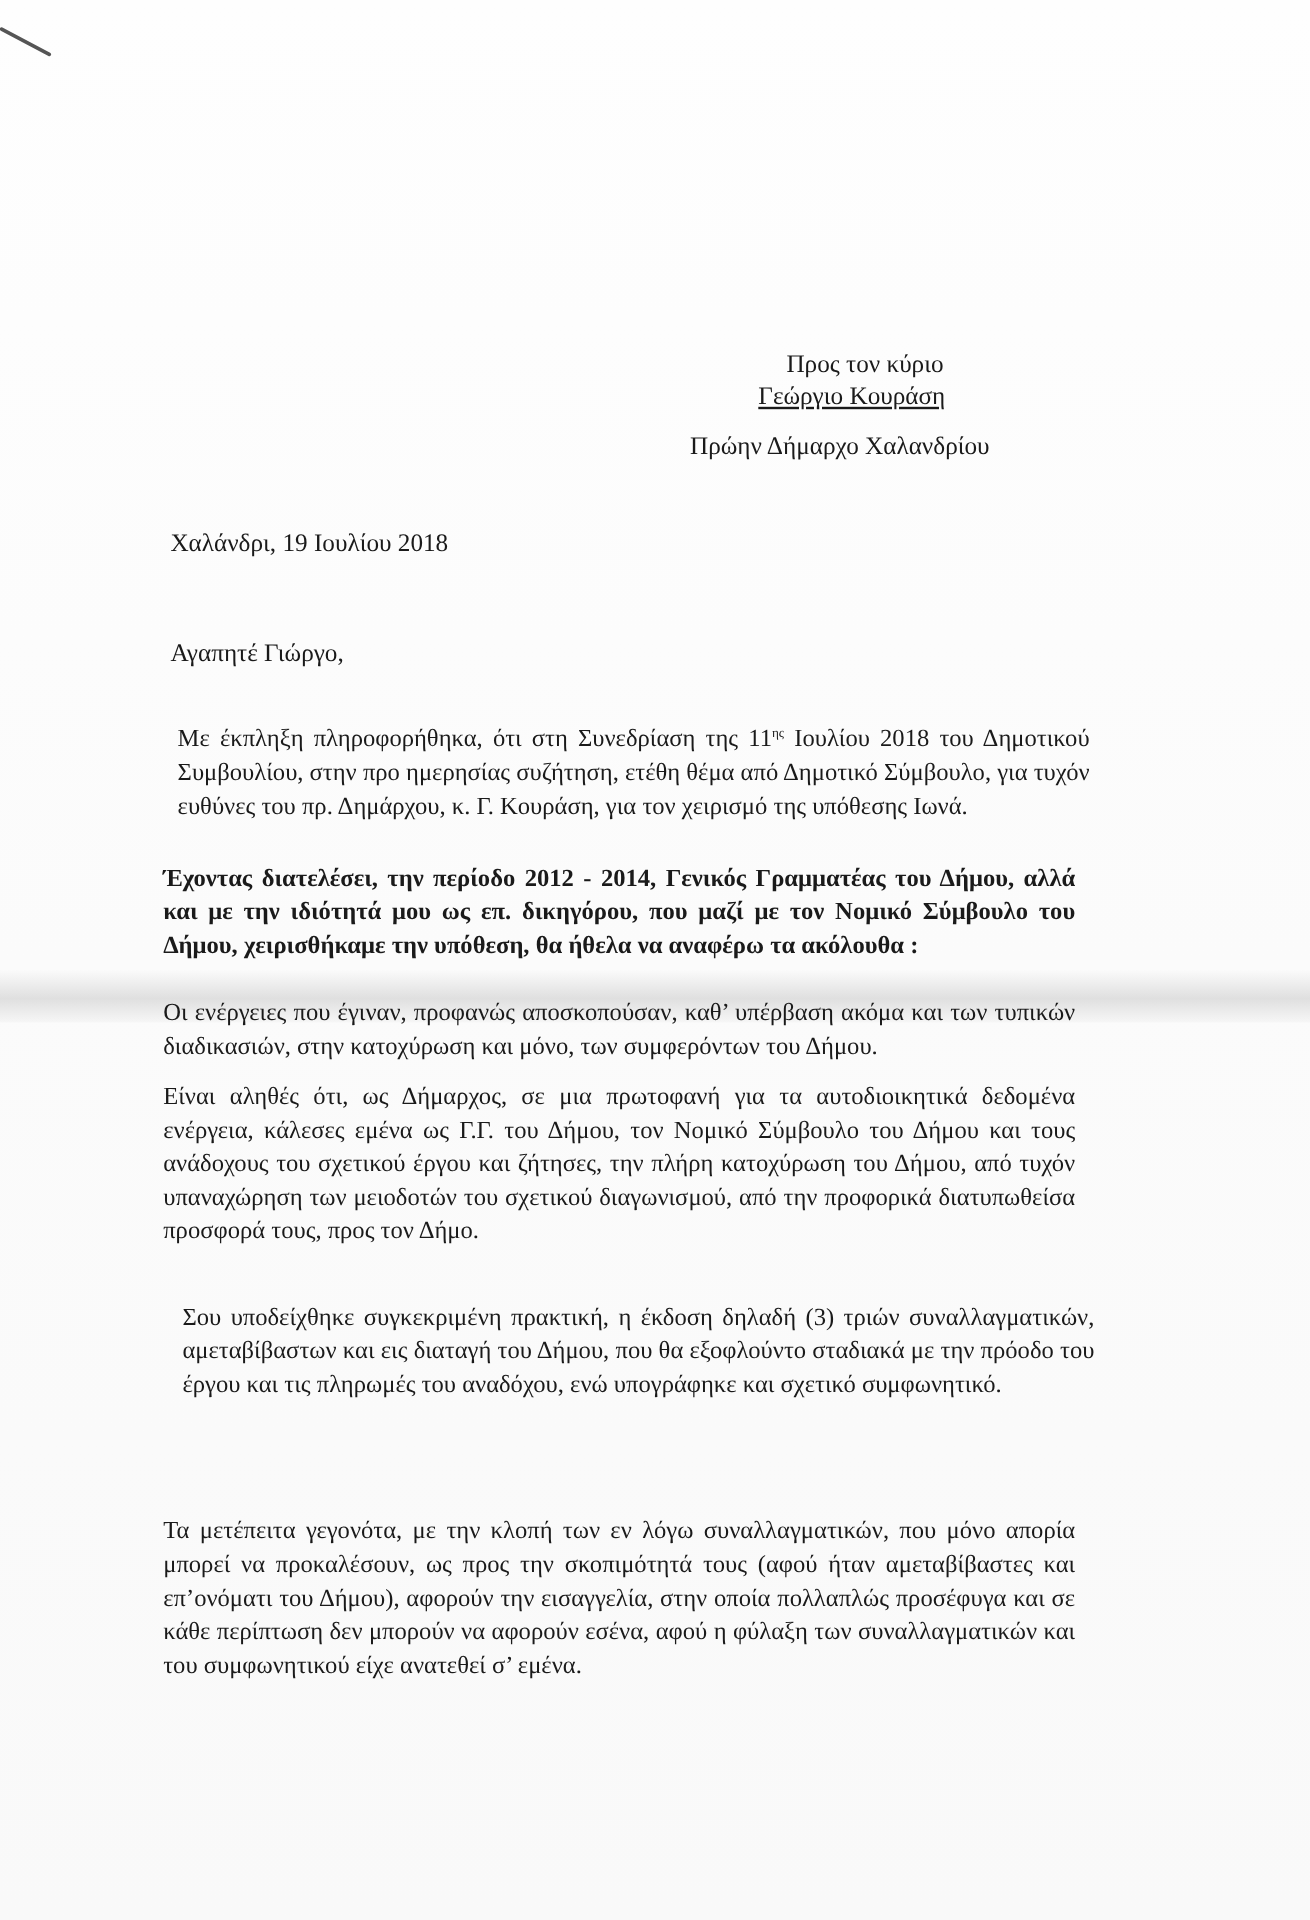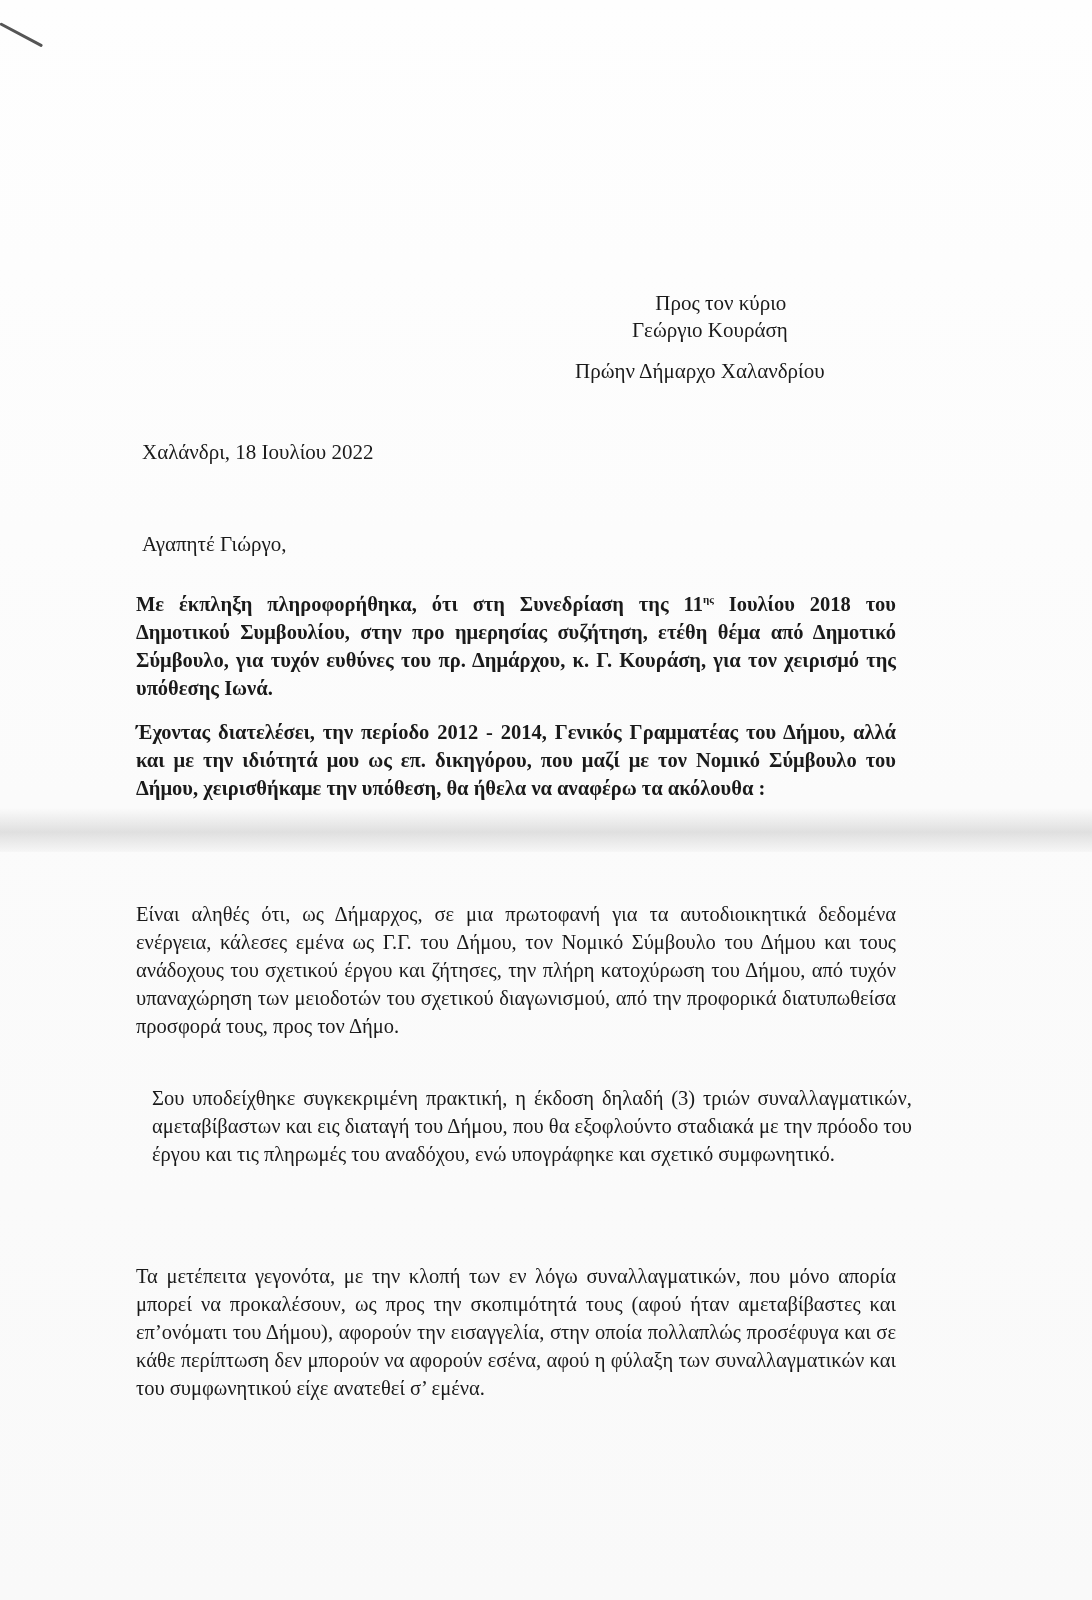--- a/index.html
+++ b/index.html
@@ -44,21 +44,21 @@
     }
     .addressee {
       position: absolute;
       left: 575px;
       top: 290px;
       font-size: 21px;
       line-height: 27px;
       text-align: center;
     }
     .addressee .line1 { display:block; padding-left: 42px; }
-    .addressee .line2 { display:block; padding-left: 20px; }
+    .addressee .line2 { display:block; padding-left: 20px; text-decoration: underline; }
     .addressee .line3 { display:block; margin-top: 14px; text-align: center; }
     .date {
       position: absolute;
       left: 142px;
       top: 440px;
       font-size: 21px;
     }
     .salutation {
       position: absolute;
       left: 142px;
@@ -89,30 +89,31 @@
 <div class="page">
   <div class="pen-mark"></div>
   <div class="fold-shadow"></div>
 
   <div class="addressee">
     <span class="line1">Προς τον κύριο</span>
     <span class="line2">Γεώργιο Κουράση</span>
     <span class="line3">Πρώην Δήμαρχο Χαλανδρίου</span>
   </div>
 
-  <div class="date">Χαλάνδρι, 18 Ιουλίου 2022</div>
+  <div class="date">Χαλάνδρι, 19 Ιουλίου 2018</div>
 
   <div class="salutation">Αγαπητέ Γιώργο,</div>
 
-  <p class="body-text p1" style="margin:0;font-weight:bold;">
+  <p class="body-text p1" style="margin:12px;">
     <span>Με έκπληξη πληροφορήθηκα, ότι στη Συνεδρίαση της 11</span><span class="sup">ης</span><span> Ιουλίου 2018 του Δημοτικού Συμβουλίου, στην προ ημερησίας συζήτηση, ετέθη θέμα από Δημοτικό Σύμβουλο, για τυχόν ευθύνες του πρ. Δημάρχου, κ. Γ. Κουράση, για τον χειρισμό της υπόθεσης Ιωνά.</span>
   </p>
 
   <p class="body-text p2" style="margin:0;font-weight:bold;">Έχοντας διατελέσει, την περίοδο 2012 - 2014, Γενικός Γραμματέας του Δήμου, αλλά και με την ιδιότητά μου ως επ. δικηγόρου, που μαζί με τον Νομικό Σύμβουλο του Δήμου, χειρισθήκαμε την υπόθεση, θα ήθελα να αναφέρω τα ακόλουθα :</p>
 
+  <p class="body-text p3" style="margin:0;">Οι ενέργειες που έγιναν, προφανώς αποσκοπούσαν, καθ’ υπέρβαση ακόμα και των τυπικών διαδικασιών, στην κατοχύρωση και μόνο, των συμφερόντων του Δήμου.</p>
 
   <p class="body-text p4" style="margin:0;">Είναι αληθές ότι, ως Δήμαρχος, σε μια πρωτοφανή για τα αυτοδιοικητικά δεδομένα ενέργεια,  κάλεσες εμένα ως Γ.Γ. του Δήμου, τον Νομικό Σύμβουλο του Δήμου και τους ανάδοχους του σχετικού έργου και ζήτησες, την πλήρη κατοχύρωση του Δήμου, από τυχόν υπαναχώρηση των μειοδοτών του σχετικού διαγωνισμού, από την προφορικά διατυπωθείσα προσφορά τους, προς τον Δήμο.</p>
 
   <p class="body-text p5" style="margin:16px;">Σου υποδείχθηκε συγκεκριμένη πρακτική, η έκδοση δηλαδή (3) τριών συναλλαγματικών, αμεταβίβαστων και εις διαταγή του Δήμου, που θα εξοφλούντο σταδιακά με την πρόοδο του έργου και τις πληρωμές του αναδόχου, ενώ υπογράφηκε και σχετικό συμφωνητικό.</p>
 
 
   <p class="body-text p7" style="margin:0;">Τα μετέπειτα γεγονότα, με την κλοπή των εν λόγω συναλλαγματικών, που μόνο απορία μπορεί να προκαλέσουν, ως προς την σκοπιμότητά τους (αφού ήταν αμεταβίβαστες και επ’ονόματι του Δήμου), αφορούν την εισαγγελία, στην οποία πολλαπλώς προσέφυγα και σε κάθε περίπτωση δεν μπορούν να αφορούν εσένα, αφού η φύλαξη των συναλλαγματικών και του συμφωνητικού είχε ανατεθεί σ’ εμένα.</p>
 </div>
 
 </body></html>

